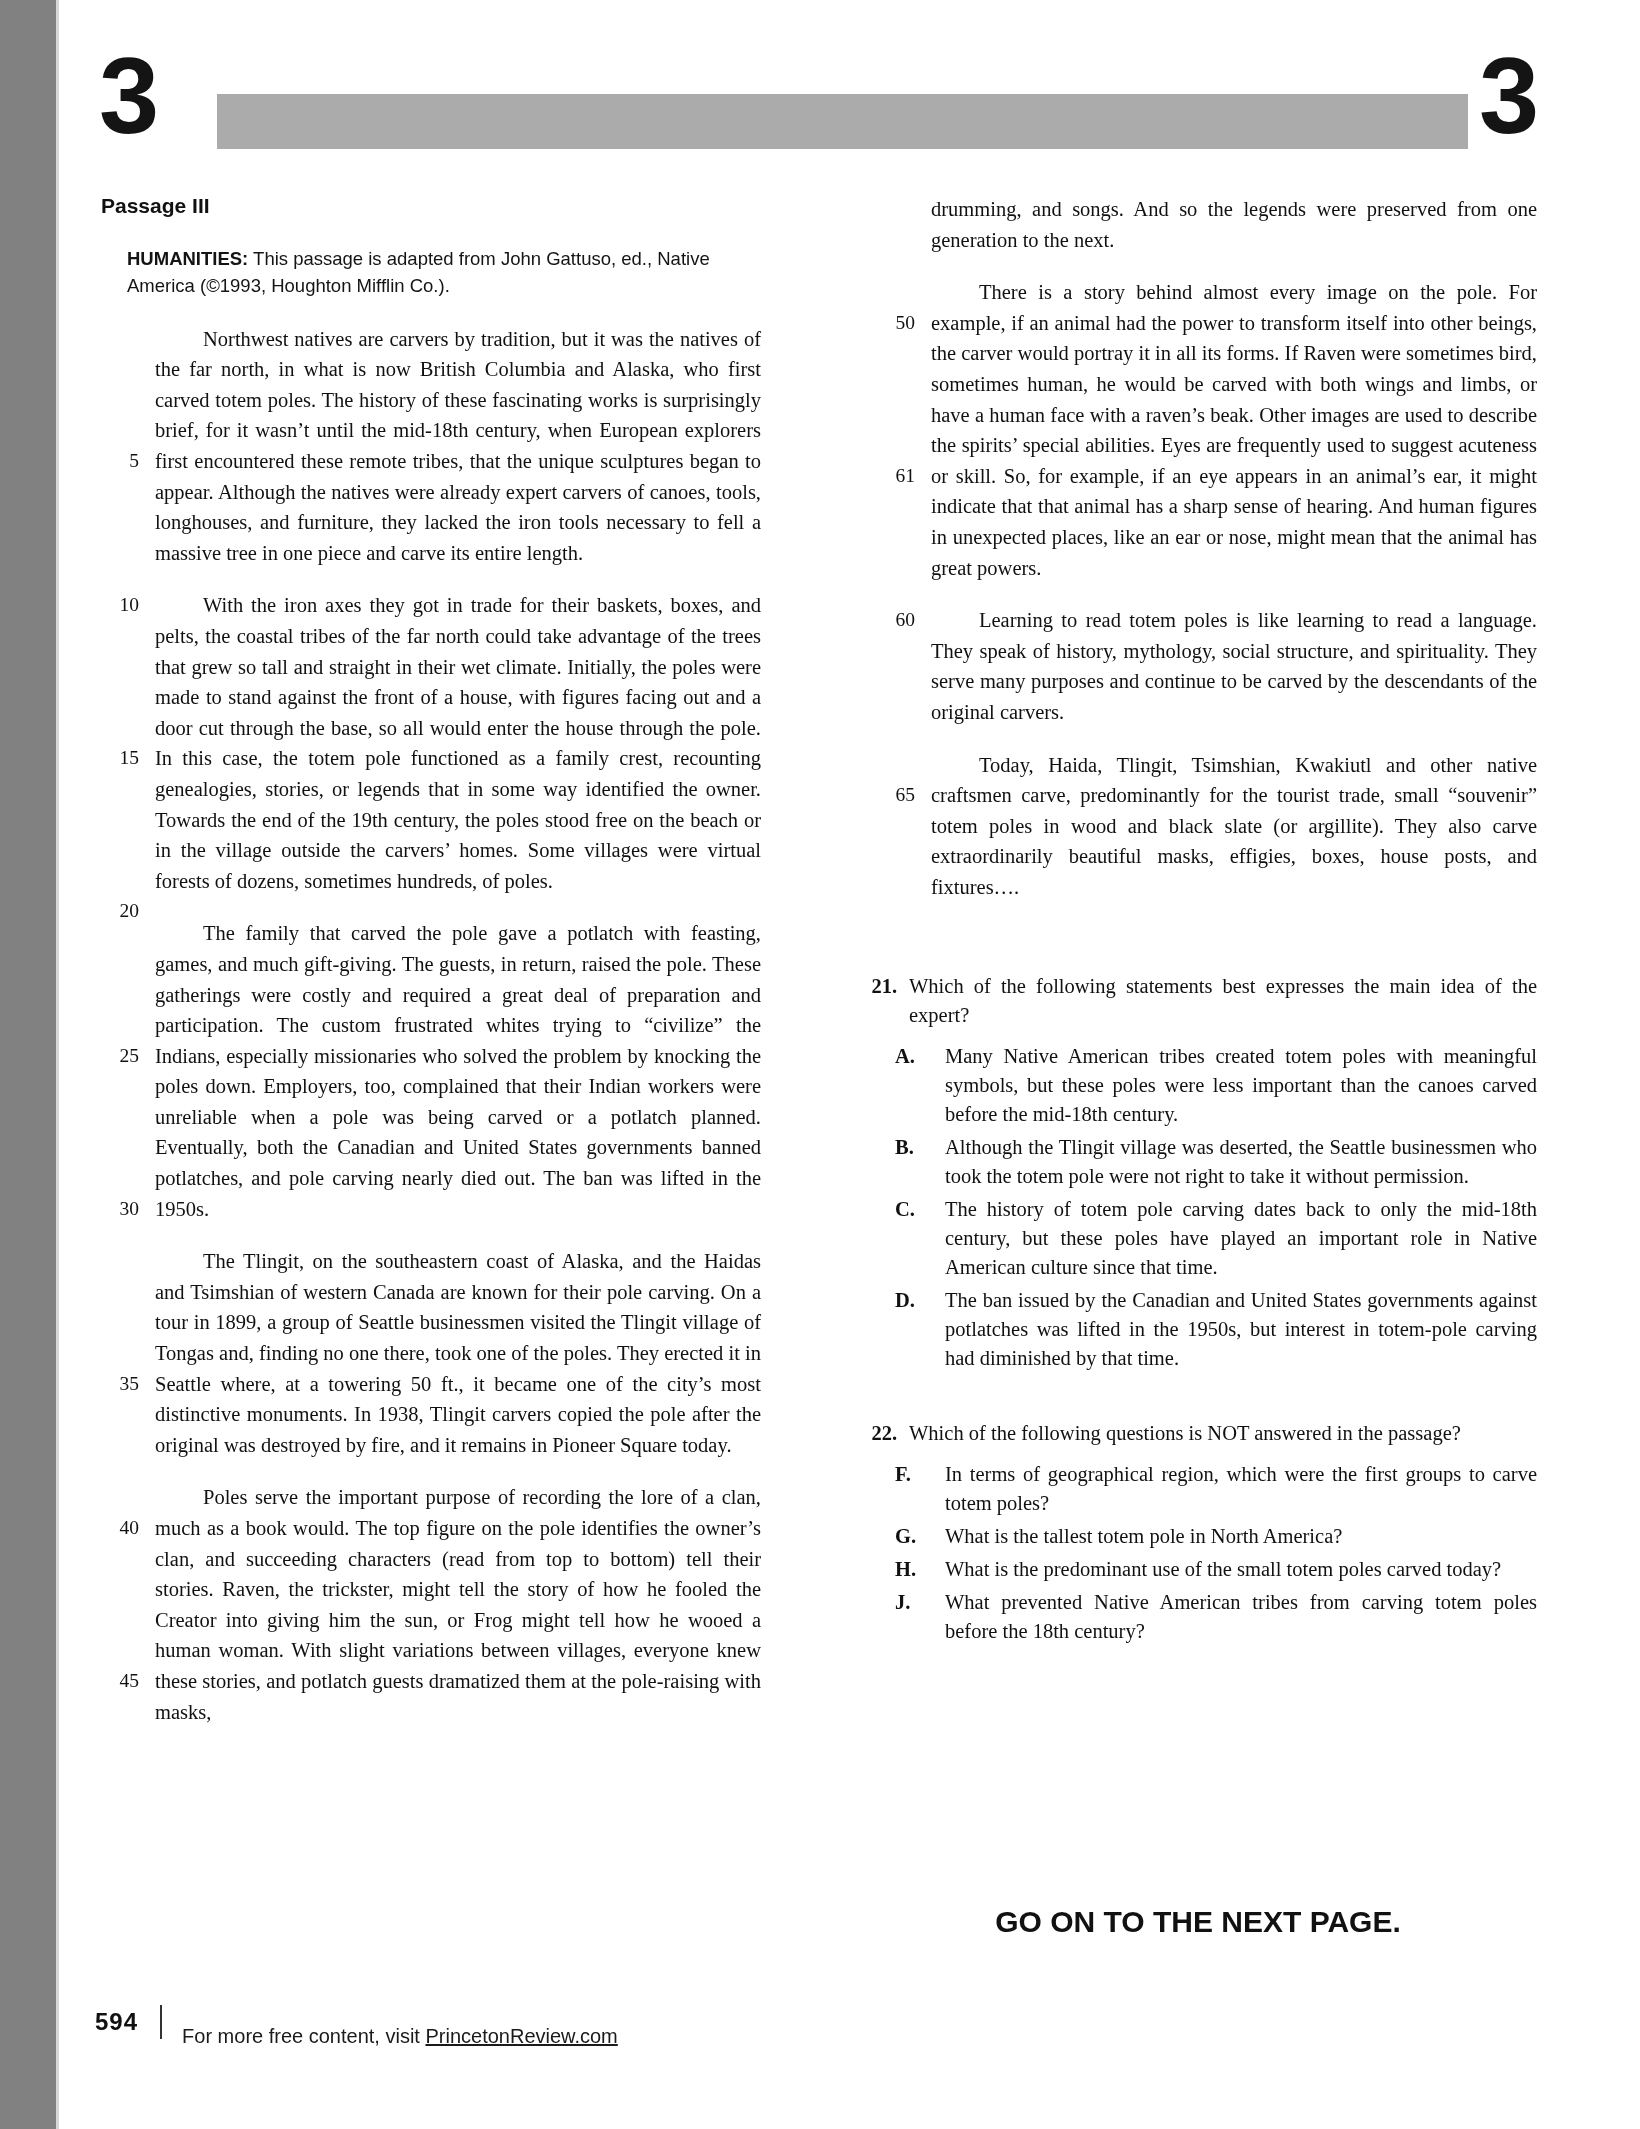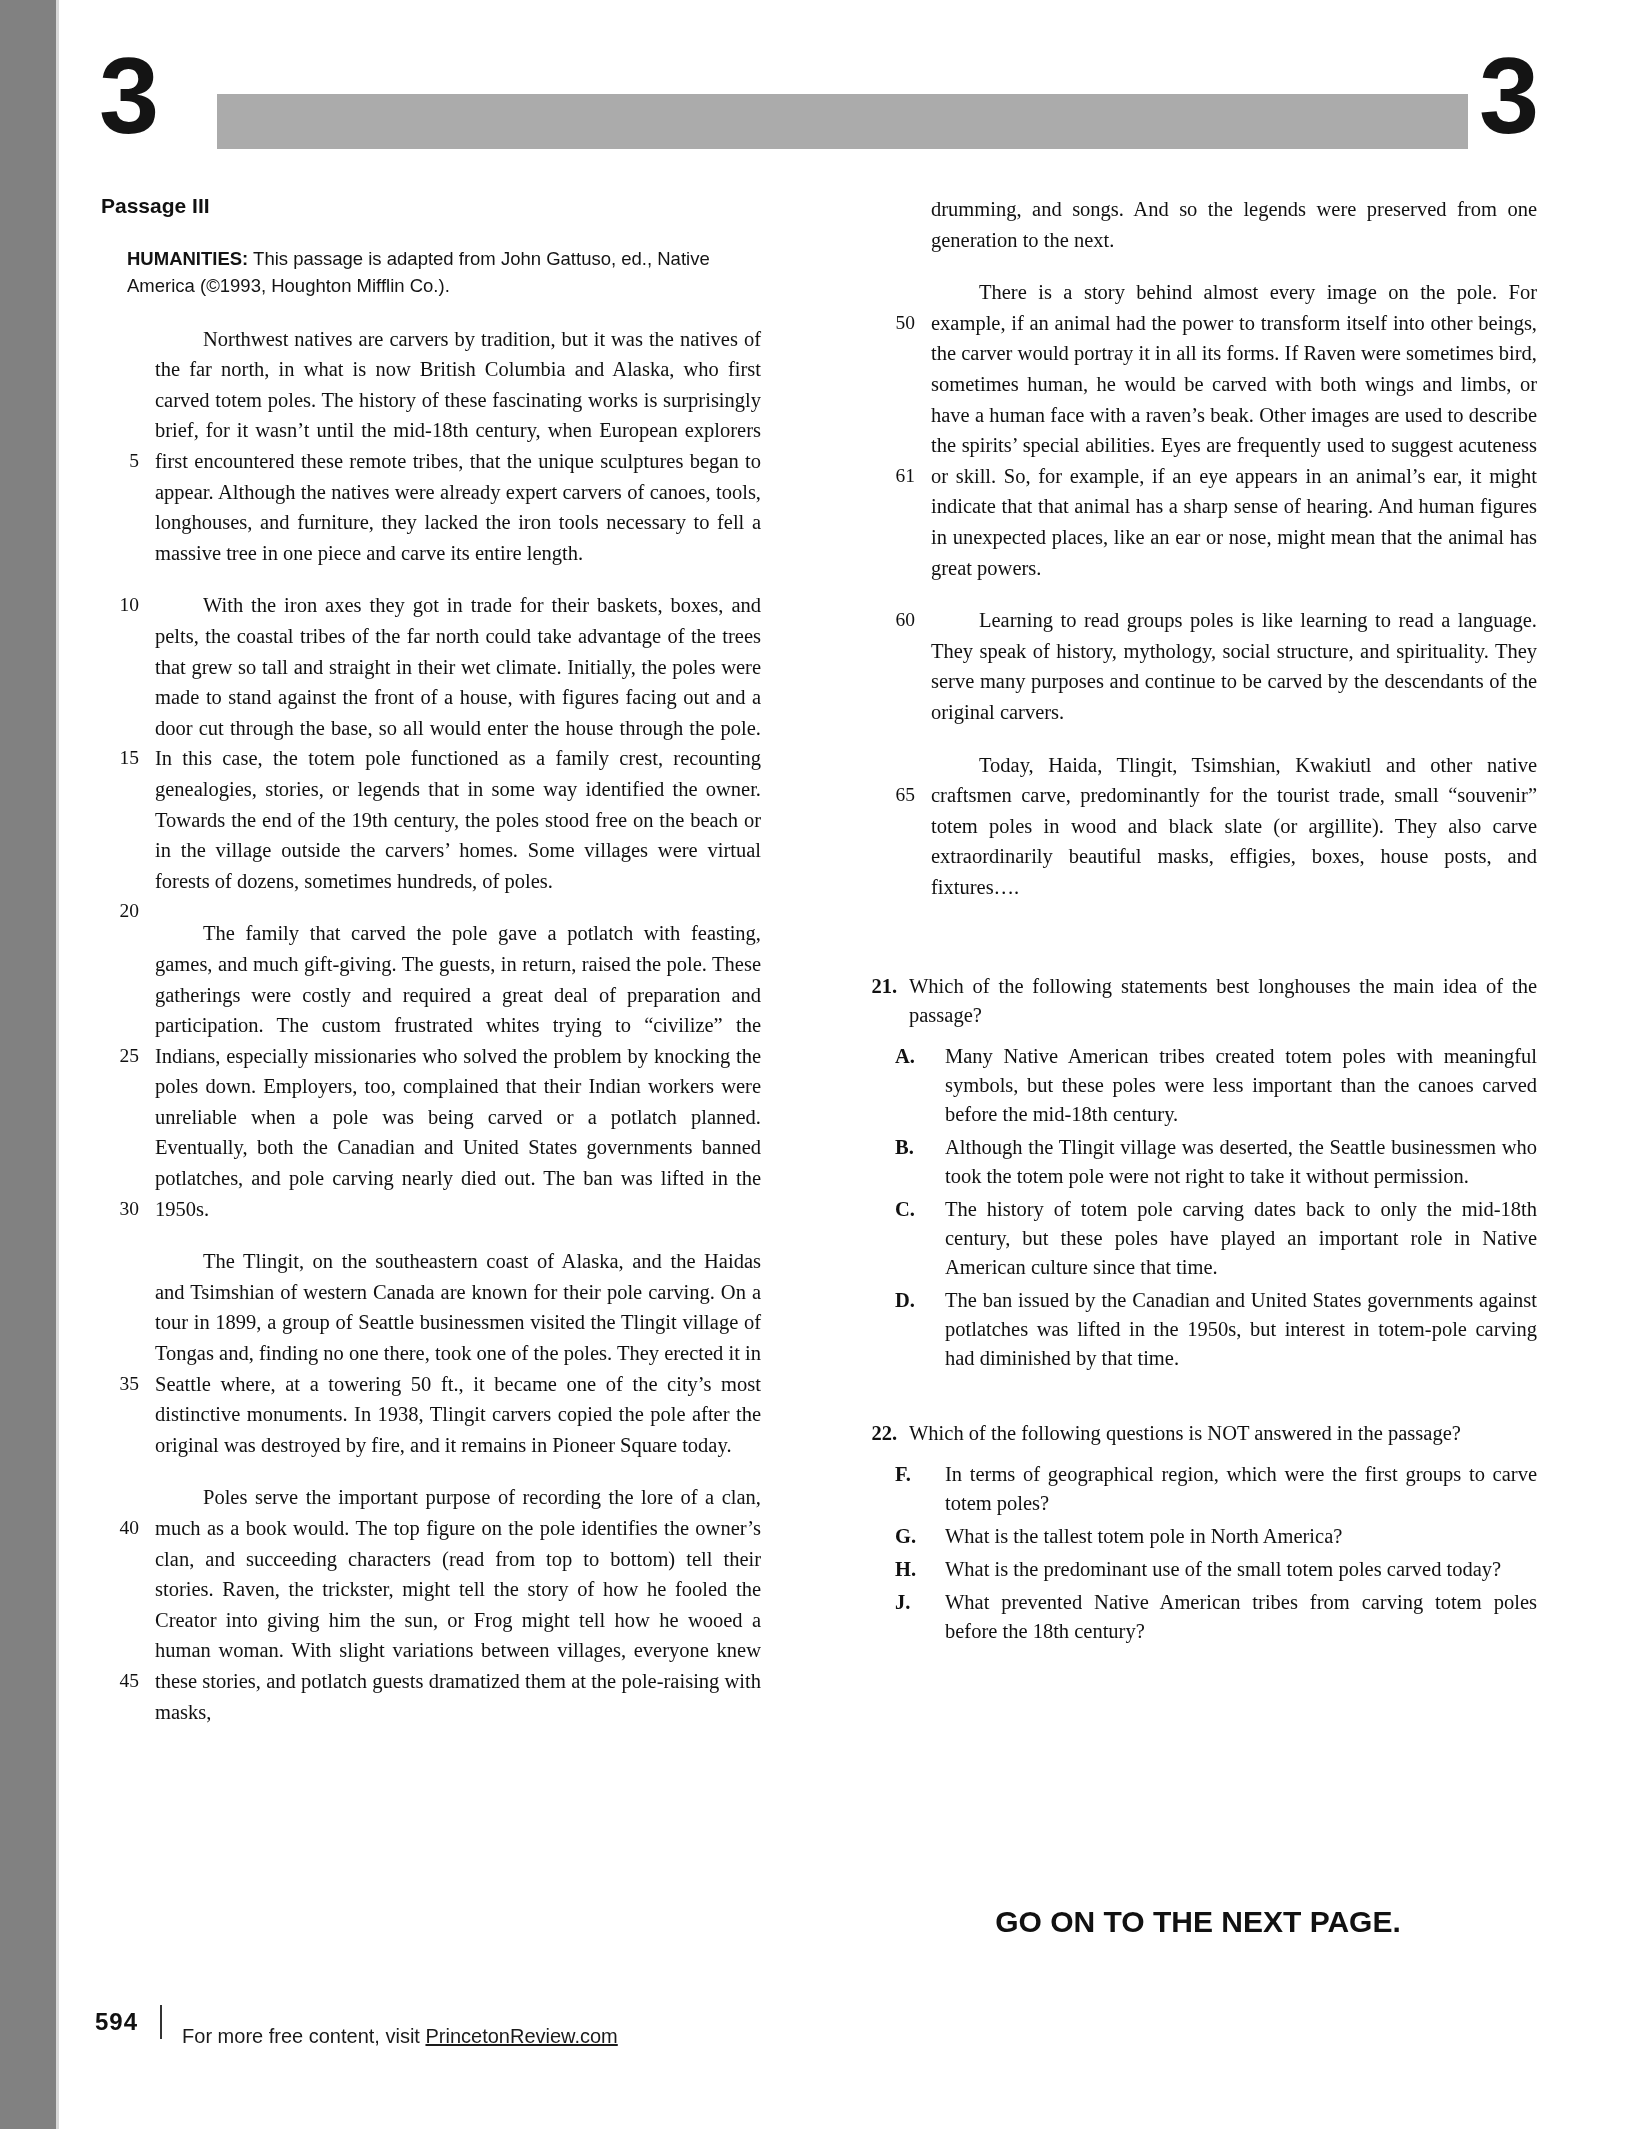--- a/index.html
+++ b/index.html
@@ -353,37 +353,37 @@
           <span class="blank"></span>
           <span>61</span>
         </div>
         <p>There is a story behind almost every image on the pole. For example, if an animal had the power to transform itself into other beings, the carver would portray it in all its forms. If Raven were sometimes bird, sometimes human, he would be carved with both wings and limbs, or have a human face with a raven’s beak. Other images are used to describe the spirits’ special abilities. Eyes are frequently used to suggest acuteness or skill. So, for example, if an eye appears in an animal’s ear, it might indicate that that animal has a sharp sense of hearing. And human figures in unexpected places, like an ear or nose, might mean that the animal has great powers.</p>
       </div>
 
       <div class="para">
         <div class="linenums">
           <span>60</span>
         </div>
-        <p>Learning to read groups poles is like learning to read a language. They speak of history, mythology, social structure, and spirituality. They serve many purposes and continue to be carved by the descendants of the original carvers.</p>
+        <p>Learning to read totem poles is like learning to read a language. They speak of history, mythology, social structure, and spirituality. They serve many purposes and continue to be carved by the descendants of the original carvers.</p>
       </div>
 
       <div class="para">
         <div class="linenums">
           <span class="blank"></span>
           <span>65</span>
         </div>
         <p>Today, Haida, Tlingit, Tsimshian, Kwakiutl and other native craftsmen carve, predominantly for the tourist trade, small “souvenir” totem poles in wood and black slate (or argillite). They also carve extraordinarily beautiful masks, effigies, boxes, house posts, and fixtures….</p>
       </div>
 
       <div id="questions">
 
         <div class="question">
           <div class="q-stem">
             <span class="q-num">21.</span>
-            <p class="q-text">Which of the following statements best longhouses the main idea of the passage?</p>
+            <p class="q-text">Which of the following statements best expresses the main idea of the expert?</p>
           </div>
           <ul class="choices">
             <li class="choice">
               <span class="choice-letter">A.</span>
               <p class="choice-text">Many Native American tribes created totem poles with meaningful symbols, but these poles were less important than the canoes carved before the mid-18th century.</p>
             </li>
             <li class="choice">
               <span class="choice-letter">B.</span>
               <p class="choice-text">Although the Tlingit village was deserted, the Seattle businessmen who took the totem pole were not right to take it without permission.</p>
             </li>

